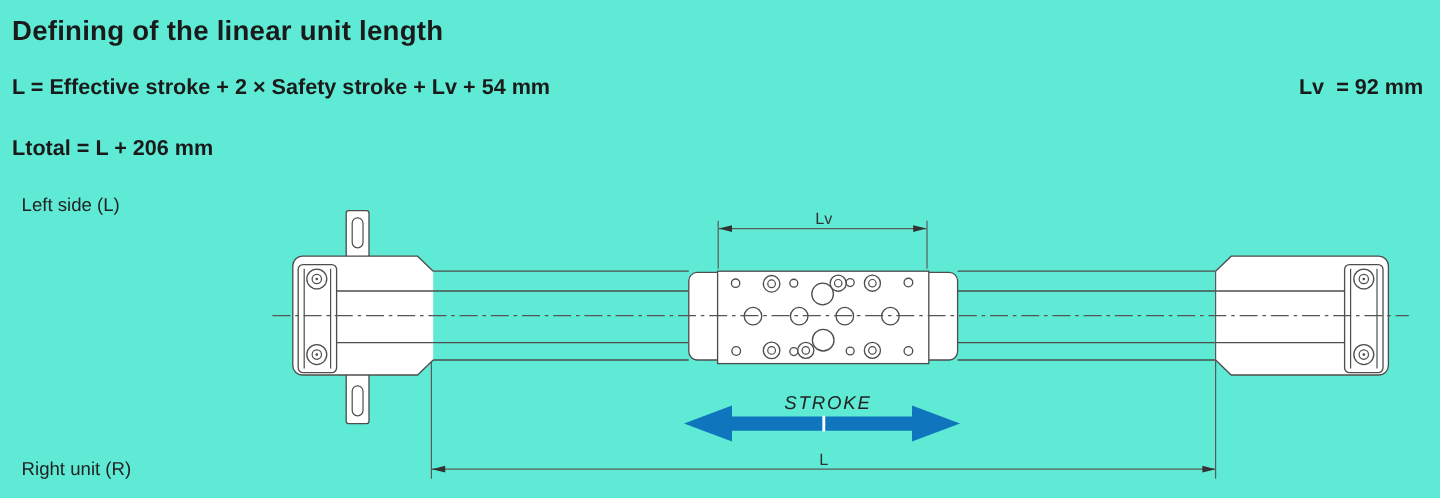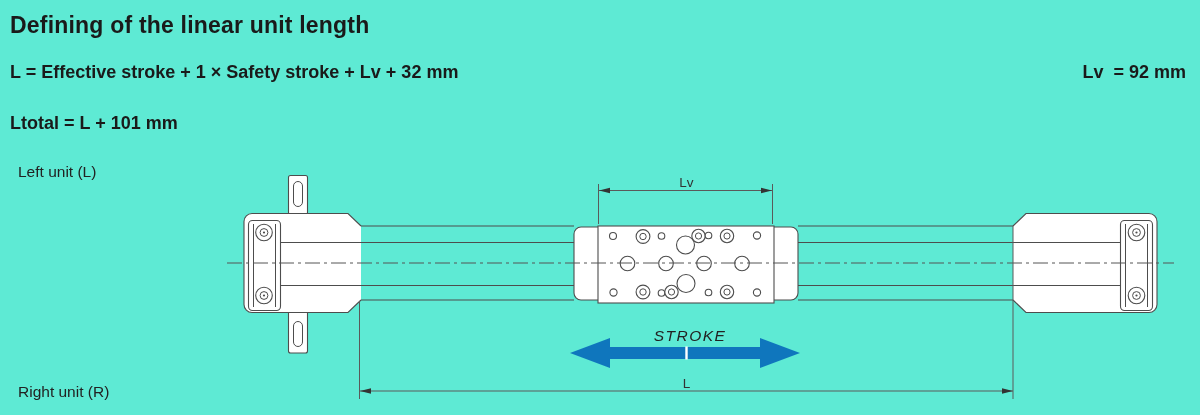--- a/index.html
+++ b/index.html
@@ -30,24 +30,24 @@
   .dimtext{font-family:"Liberation Sans",sans-serif;font-size:13.5px;fill:#333;}
   .stroketext{font-family:"Liberation Sans",sans-serif;font-size:15.5px;font-style:italic;
     letter-spacing:1.5px;fill:#222;}
 </style>
 </head>
 <body>
 
 <div class="page">
 
   <div class="title">Defining of the linear unit length</div>
-  <div class="formula formula-main">L = Effective stroke + 1 × Safety stroke + Lv + 32 mm</div>
+  <div class="formula formula-main">L = Effective stroke + 2 × Safety stroke + Lv + 54 mm</div>
   <div class="formula lv-value">Lv  = 92 mm</div>
-  <div class="formula formula-total">Ltotal = L + 101 mm</div>
-  <div class="side-label left-side">Left unit (L)</div>
+  <div class="formula formula-total">Ltotal = L + 206 mm</div>
+  <div class="side-label left-side">Left side (L)</div>
   <div class="side-label right-side">Right unit (R)</div>
 
   <svg class="drawing" viewBox="0 0 1200 415">
 
     <g>
       <rect class="partfill" x="288.5" y="175.5" width="19" height="39" rx="2"></rect>
       <rect class="holethin" x="293.5" y="181.5" width="9" height="25" rx="4.5"></rect>
       <rect class="partfill" x="288.5" y="311" width="19" height="42" rx="2"></rect>
       <rect class="holethin" x="293.5" y="321.5" width="9" height="25" rx="4.5"></rect>
     </g>

